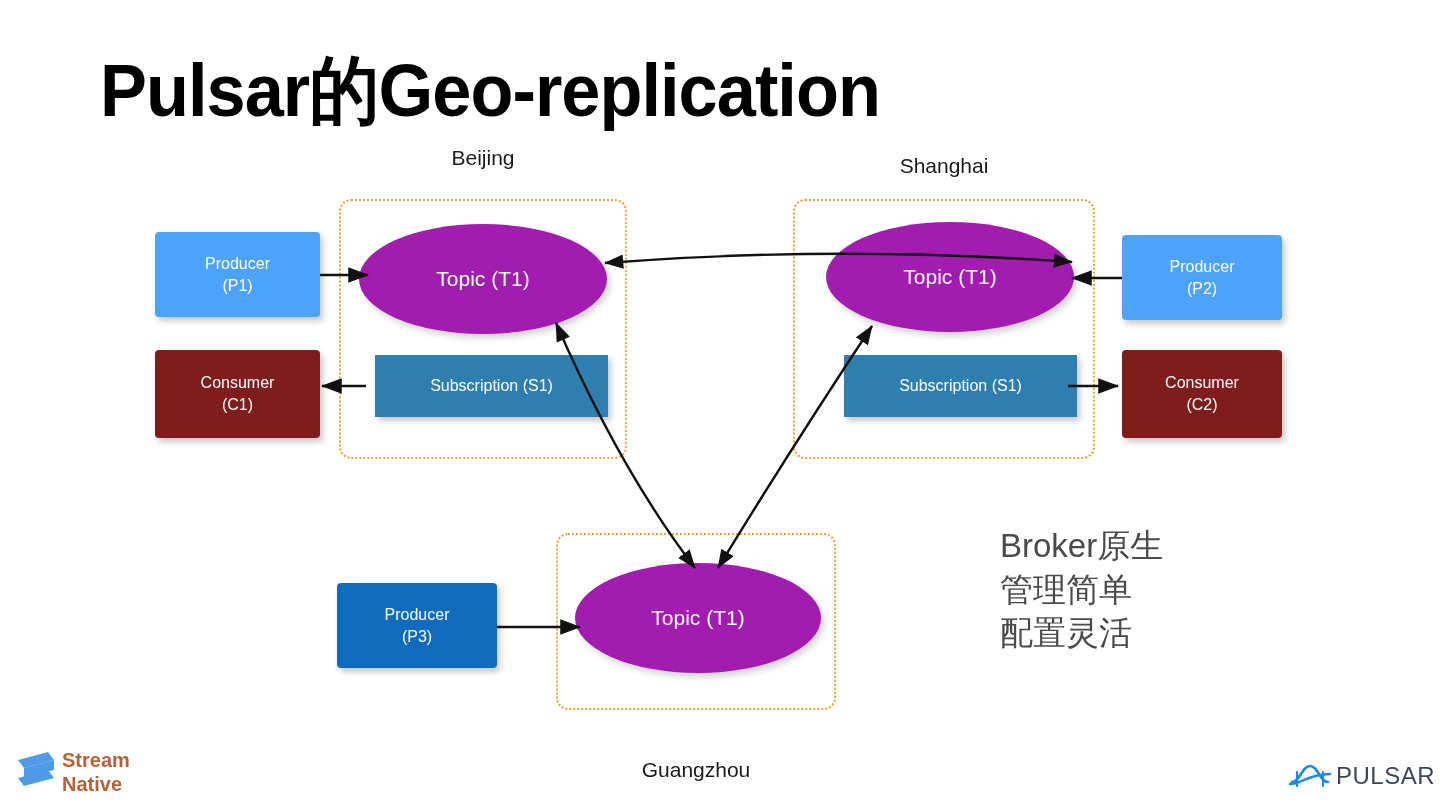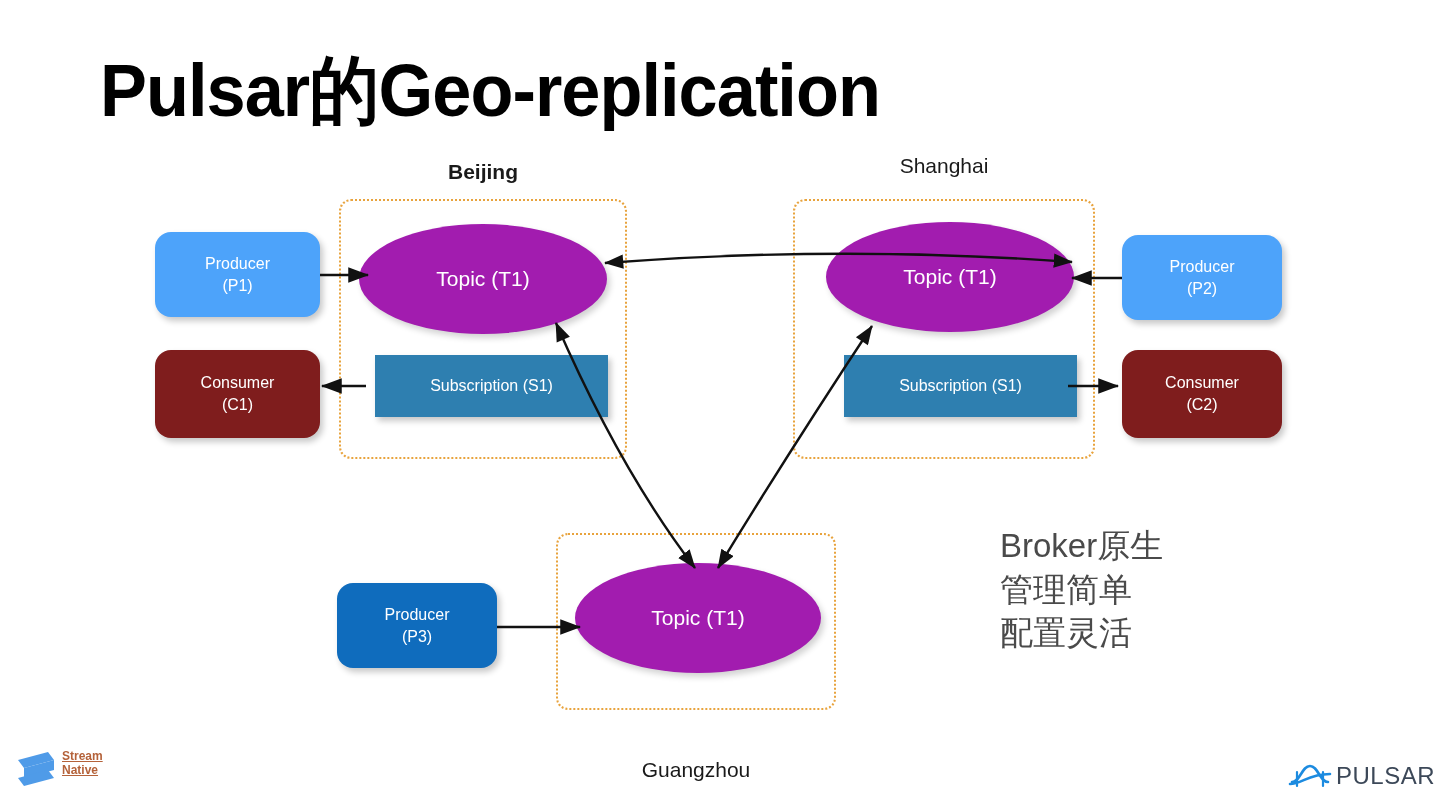--- a/index.html
+++ b/index.html
@@ -62,21 +62,21 @@
     justify-content: center;
     color: #ffffff;
     font-family: "Liberation Sans", sans-serif;
     font-size: 21px;
     box-shadow: 3px 4px 6px rgba(0,0,0,0.18);
   }
 
   
   .node-box {
     position: absolute;
-    border-radius: 16px;
+    border-radius: 4px;
     display: flex;
     flex-direction: column;
     align-items: center;
     justify-content: center;
     color: #ffffff;
     font-family: "Liberation Sans", sans-serif;
     font-size: 16px;
     line-height: 1.35;
     box-shadow: 3px 4px 6px rgba(0,0,0,0.22);
     text-align: center;
@@ -127,24 +127,23 @@
     top: 748px;
     width: 160px;
     height: 52px;
   }
   #sn-logo .sn-text {
     position: absolute;
     left: 48px;
     top: 1px;
     font-family: "Liberation Sans", sans-serif;
     font-weight: bold;
-    font-size: 12px;
+    font-size: 20px;
     color: #B4623A;
     line-height: 1.18;
-    text-decoration: underline;
   }
 
   
   #pulsar-logo {
     position: absolute;
     left: 1288px;
     top: 760px;
     width: 142px;
     height: 32px;
   }
@@ -159,21 +158,21 @@
     color: #3C4858;
   }
 </style>
 </head>
 <body>
 
 <div id="slide">
 
   <div id="slide-title">Pulsar的Geo-replication</div>
 
-  <div class="region-label" style="left:339px; top:160px; width:288px;font-weight:bold;">Beijing</div>
+  <div class="region-label" style="left:339px; top:146px; width:288px;">Beijing</div>
 
   <div class="region-label" style="left:793px; top:154px; width:302px;">Shanghai</div>
 
   <div class="region-label" style="left:556px; top:758px; width:280px;">Guangzhou</div>
 
   <div class="region-box" style="left:339px; top:199px; width:288px; height:260px;"></div>
 
   <div class="region-box" style="left:793px; top:199px; width:302px; height:260px;"></div>
 
   <div class="region-box" style="left:556px; top:533px; width:280px; height:177px;"></div>

